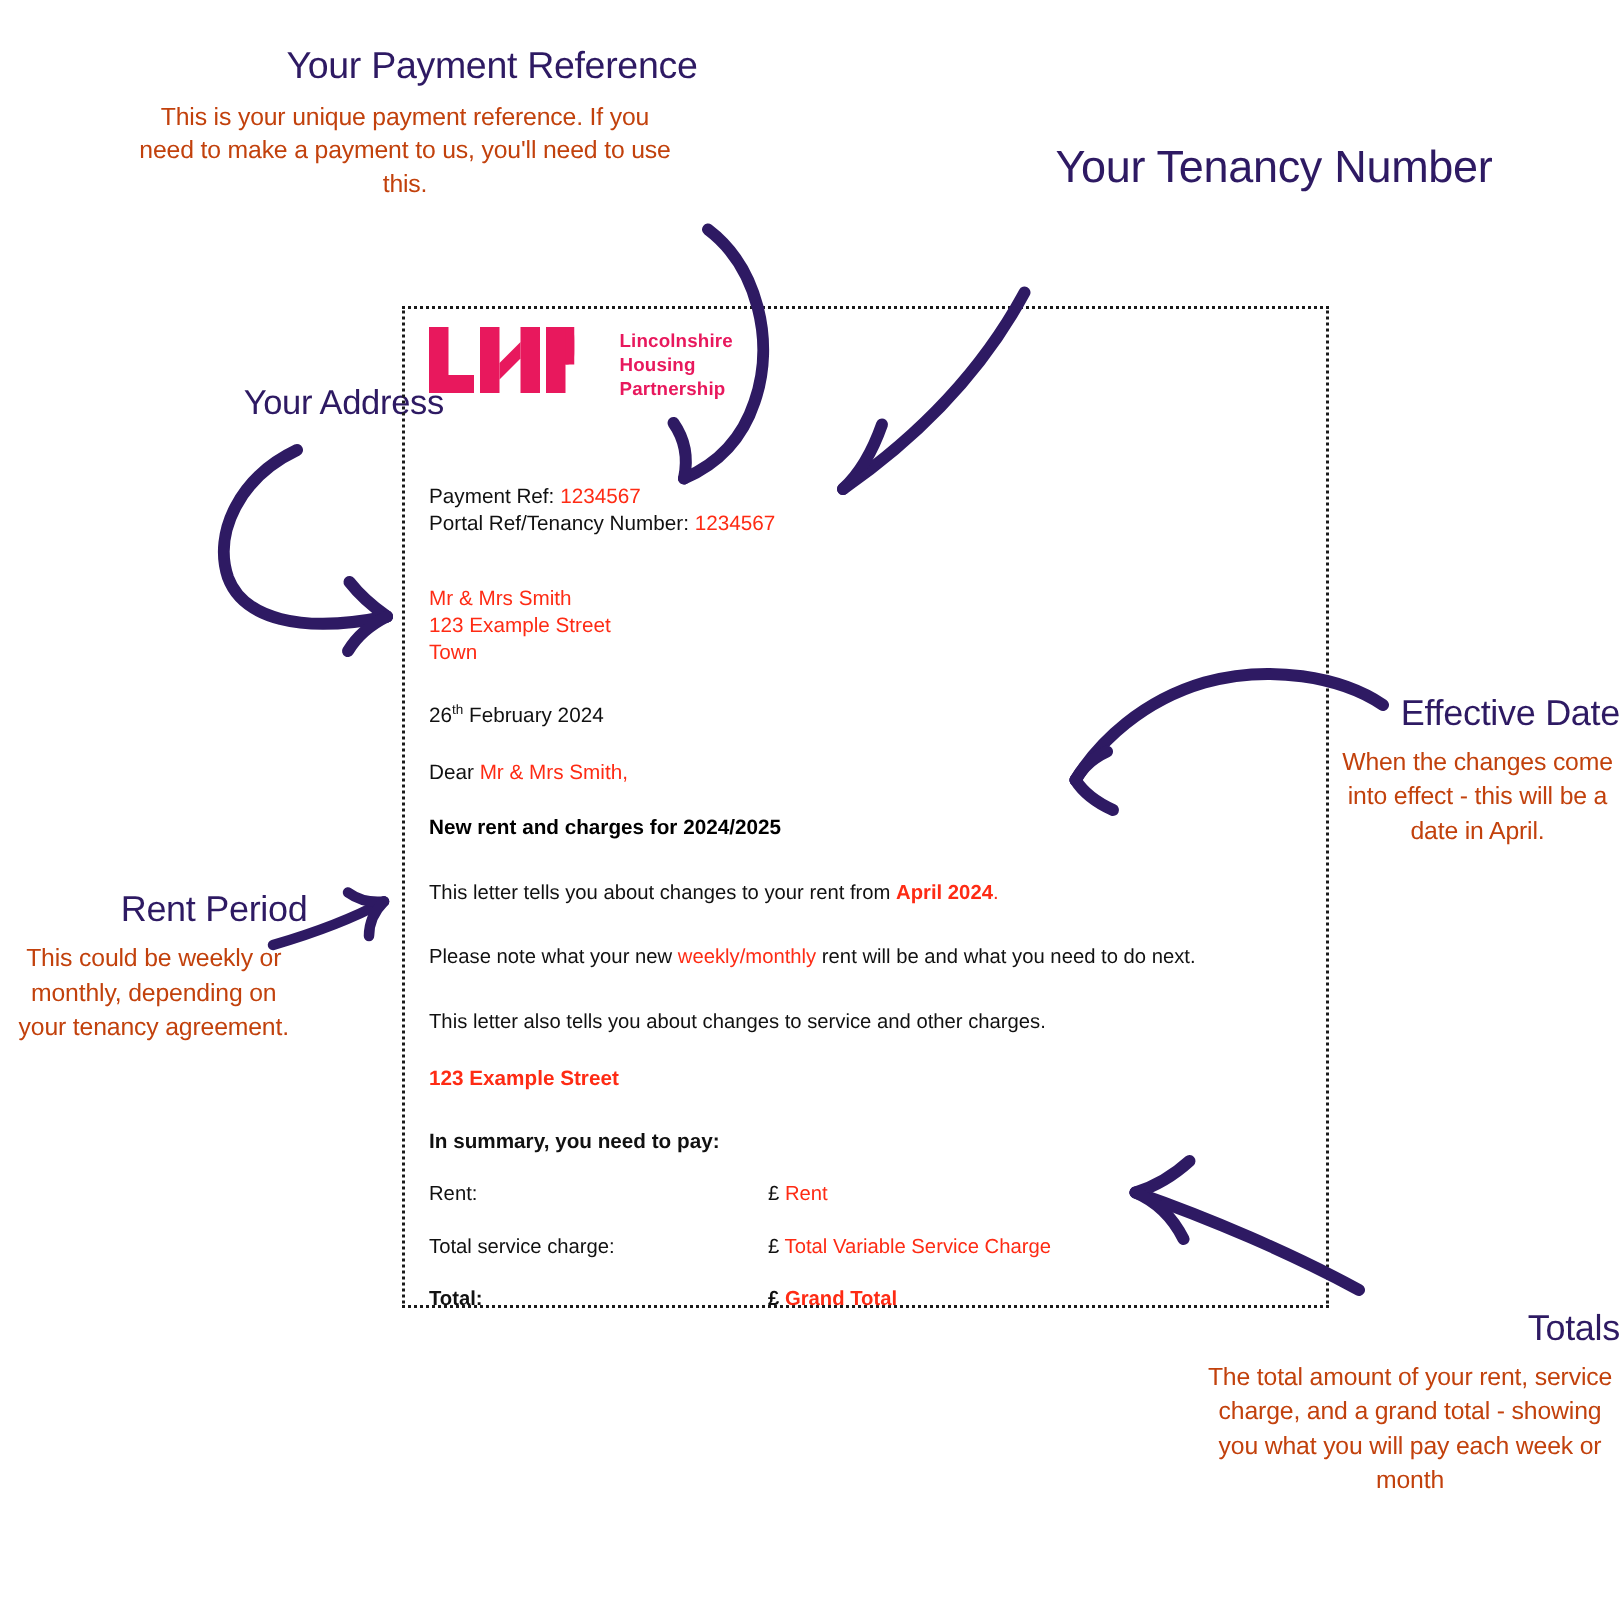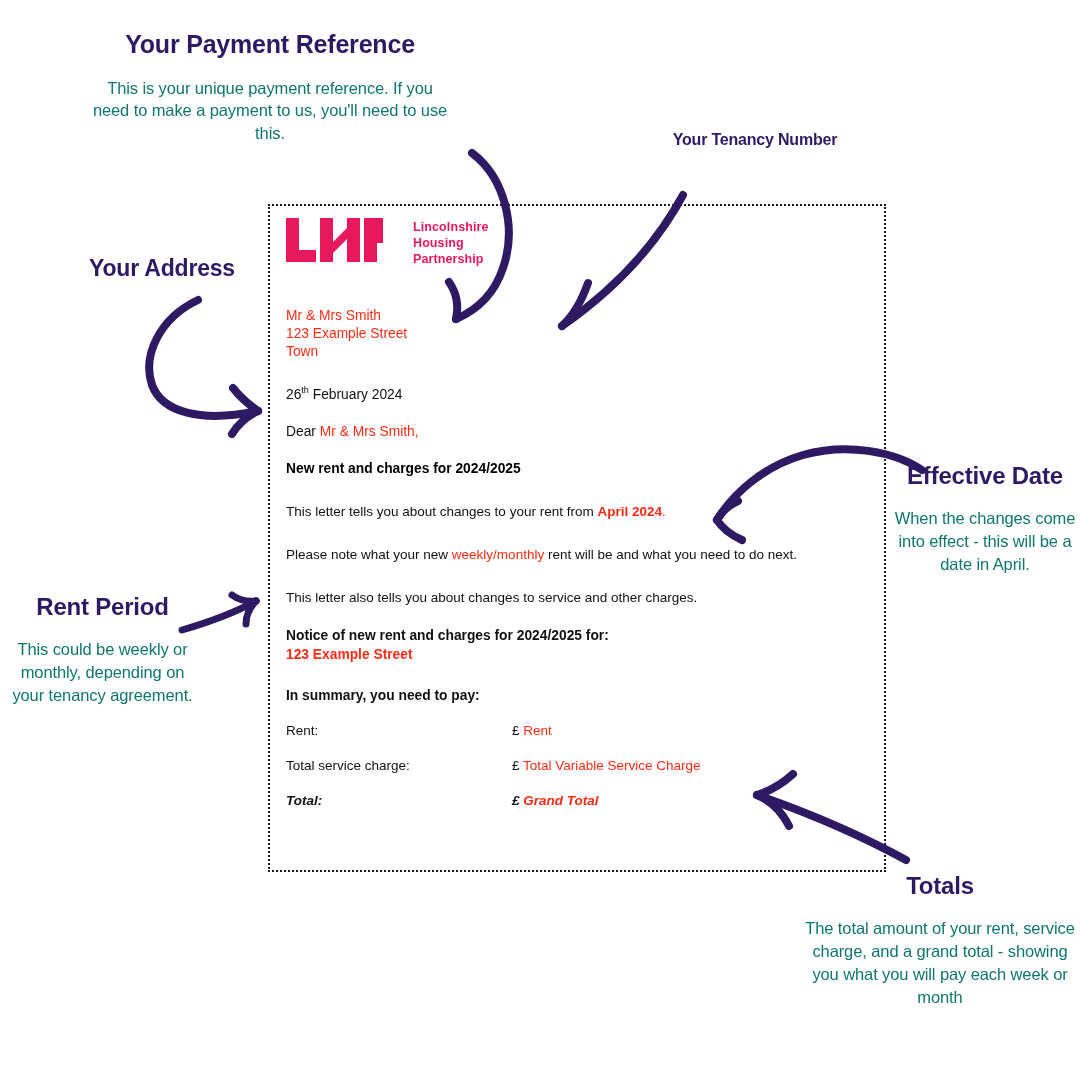--- a/index.html
+++ b/index.html
@@ -9,38 +9,39 @@
     font-family:"Liberation Sans", sans-serif;
     position:relative;
     overflow:hidden;
     -webkit-font-smoothing:antialiased;
   }
   .root{position:absolute;inset:0;}
 
   
   .callout{position:absolute;text-align:center;}
   .callout .c-title{
-    font-weight:bold;
+    font-weight:normal;
     color:#2e1a63;
     line-height:1.18;
     letter-spacing:-0.2px;
+    text-align:right;
   }
   .callout .c-body{
-    color:#0f766e;
+    color:#c2410c;
     line-height:1.38;
-    margin-top:17px;
+    margin-top:7px;
     letter-spacing:-0.1px;
   }
 
   #cal-payment{left:75px;top:30px;width:390px;}
   #cal-payment .c-title{font-size:25px;}
   #cal-payment .c-body{font-size:16.5px;padding:0 15px;}
 
   #cal-tenancy{left:515px;top:94px;width:480px;}
-  #cal-tenancy .c-title{font-size:16px;margin-top:37px;}
+  #cal-tenancy .c-title{font-size:30px;}
   #cal-tenancy .c-body{font-size:16.5px;padding:0 18px;}
 
   #cal-address{left:28px;top:255px;width:268px;}
   #cal-address .c-title{font-size:23px;}
 
   #cal-rent{left:0px;top:593px;width:205px;}
   #cal-rent .c-title{font-size:24px;}
   #cal-rent .c-body{font-size:16.5px;padding:0 6px;}
 
   #cal-effective{left:890px;top:462px;width:190px;}
@@ -79,21 +80,21 @@
   .dateline sup{font-size:9px;vertical-align:super;}
   .dearline{margin-top:23px;font-size:13.8px;color:#111;}
   .head1{margin-top:22px;font-size:13.8px;font-weight:bold;color:#000000;}
   .para{margin-top:28px;font-size:13.5px;color:#111;}
   .notice{margin-top:22px;font-size:13.8px;font-weight:bold;color:#111;line-height:1.32;}
   .summary{margin-top:24px;font-size:13.8px;font-weight:bold;color:#111;}
 
   .sumrow{display:flex;margin-top:20px;font-size:13.5px;color:#111;}
   .sumrow .lbl{width:226px;flex:0 0 226px;}
   .sumrow .amt{color:#111;}
-  .sumrow.bold .lbl,.sumrow.bold .amt{font-weight:bold;font-style:italic;}
+  .sumrow.bold .lbl,.sumrow.bold .amt{font-weight:bold;}
 
   
   .arrows{position:absolute;inset:0;pointer-events:none;}
 </style>
 </head>
 <body>
 
 <div class="root">
 
   <div class="callout" id="cal-payment">
@@ -143,20 +144,30 @@
             <path d="M78 0 L91 0 L91 44 L78 44 Z" fill="#e8185d"></path>
           </svg>
         </div>
         <div class="logo-words">
           <div>Lincolnshire</div>
           <div>Housing</div>
           <div>Partnership</div>
         </div>
       </div>
 
+      <div class="refblock">
+        <div>
+          <span>Payment Ref:</span>
+          <span class="red">1234567</span>
+        </div>
+        <div>
+          <span>Portal Ref/Tenancy Number:</span>
+          <span class="red">1234567</span>
+        </div>
+      </div>
 
       <div class="addrblock">
         <div>Mr &amp; Mrs Smith</div>
         <div>123 Example Street</div>
         <div>Town</div>
       </div>
 
       <div class="dateline">
         <span>26</span><sup>th</sup><span> February 2024</span>
       </div>
@@ -171,21 +182,20 @@
         <span>This letter tells you about changes to your rent from </span><span class="redb">April 2024</span><span class="red">.</span>
       </div>
 
       <div class="para">
         <span>Please note what your new </span><span class="red">weekly/monthly</span><span> rent will be and what you need to do next.</span>
       </div>
 
       <div class="para">This letter also tells you about changes to service and other charges.</div>
 
       <div class="notice">
-        <div>Notice of new rent and charges for 2024/2025 for:</div>
         <div class="red">123 Example Street</div>
       </div>
 
       <div class="summary">In summary, you need to pay:</div>
 
       <div class="sumrow">
         <div class="lbl">Rent:</div>
         <div class="amt">
           <span>£</span>
           <span class="red">Rent</span>

